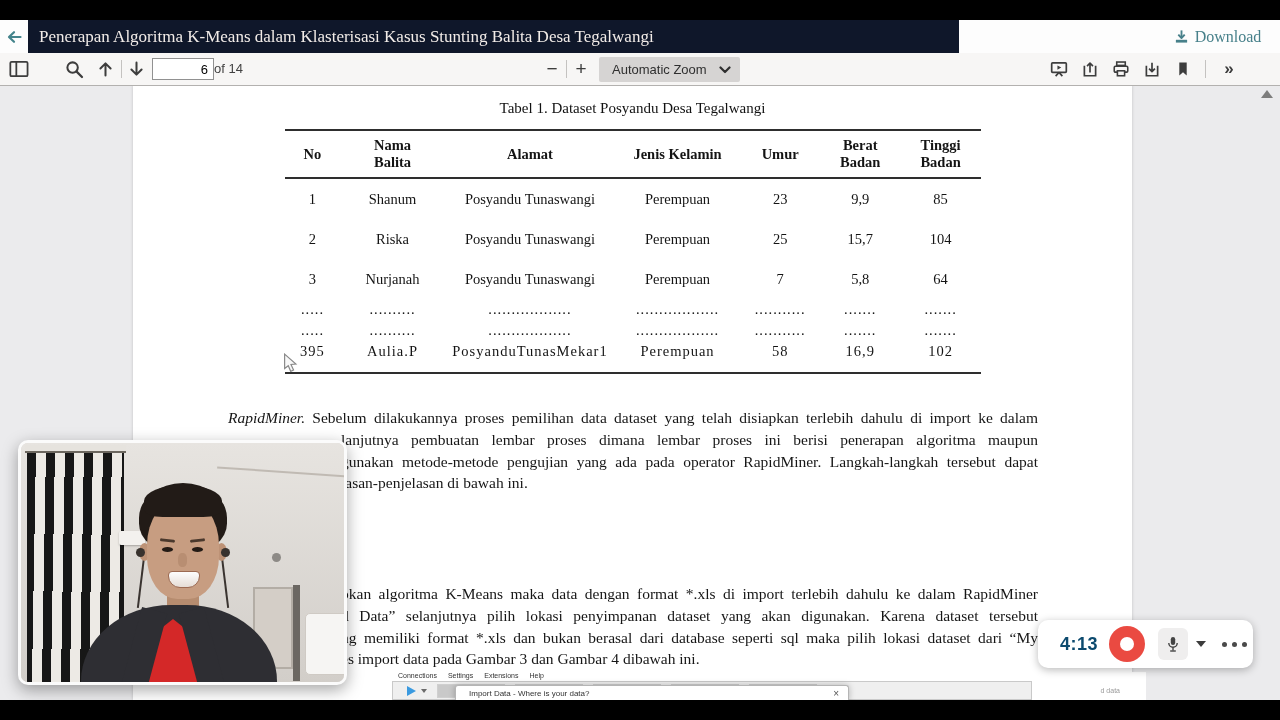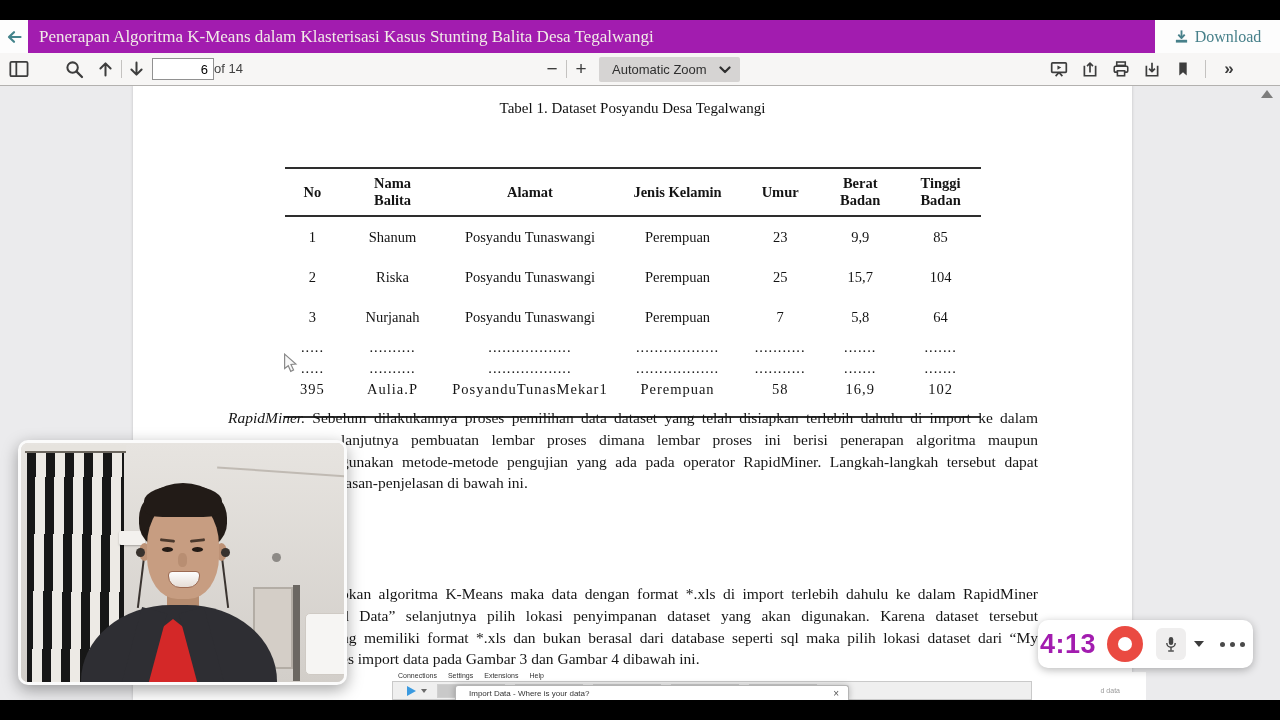--- a/index.html
+++ b/index.html
@@ -7,21 +7,21 @@
        font-family:"Liberation Sans","DejaVu Sans",sans-serif;}
   .abs{position:absolute;}
 
   
   #bar-top{left:0;top:0;width:1280px;height:20px;background:#000;z-index:30;}
   #bar-bottom{left:0;top:700px;width:1280px;height:20px;background:#000;z-index:30;}
 
   
   #titlebar{left:0;top:20px;width:1280px;height:33px;background:#fdfdfd;z-index:5;}
   #back-btn{left:0;top:0;width:28px;height:33px;background:#fdfdfd;display:flex;align-items:center;justify-content:center;cursor:pointer;}
-  #maroon{left:28px;top:0;width:1127px;height:33px;background:#a21caf;display:flex;align-items:center;text-align:right;}
+  #maroon{left:28px;top:0;width:931px;height:33px;background:#0f172a;display:flex;align-items:center;text-align:right;}
   #doc-title{color:#f2ece8;font-family:"Liberation Serif","DejaVu Serif",serif;font-size:17px;padding-left:11px;white-space:nowrap;overflow:hidden;}
   #download{left:1155px;top:0;width:125px;height:33px;display:flex;align-items:center;gap:6px;justify-content:center;cursor:pointer;}
   #download span{color:#47808a;font-family:"Liberation Serif","DejaVu Serif",serif;font-size:16px;}
 
   
   #toolbar{left:0;top:53px;width:1280px;height:32px;background:#f7f6f5;border-bottom:1px solid #b3b1af;z-index:5;}
   .tb-icon{position:absolute;display:flex;align-items:center;justify-content:center;cursor:pointer;}
   #tb-sidebar{left:8px;top:6px;width:21px;height:20px;}
   #tb-search{left:64px;top:6px;width:21px;height:20px;}
   #tb-up{left:96px;top:6px;width:19px;height:20px;}
@@ -38,21 +38,21 @@
   #tb-right{right:43px;top:0;height:32px;display:flex;align-items:center;gap:13px;}
   #tb-right .tb-icon{position:static;width:18px;height:18px;}
   #tb-more{font-size:17px;color:#3d3d3d;font-weight:bold;letter-spacing:-2px;cursor:pointer;}
 
   
   #page{left:133px;top:85px;width:999px;height:615px;background:#fff;box-shadow:0 0 3px rgba(0,0,0,.18);z-index:1;}
   #scroll-up{left:1261px;top:90px;width:0;height:0;border-left:6px solid transparent;border-right:6px solid transparent;border-bottom:8px solid #7d7d7d;z-index:6;cursor:pointer;}
 
   #caption{top:15px;left:0;width:100%;text-align:center;font-family:"Liberation Serif","DejaVu Serif",serif;font-size:15px;color:#111;}
 
-  #table-wrap{left:152px;top:44px;width:696px;border-top:2px solid #2e2e2e;border-bottom:2px solid #2e2e2e;padding-bottom:16px;margin-top:38px;}
+  #table-wrap{left:152px;top:44px;width:696px;border-top:2px solid #2e2e2e;border-bottom:2px solid #2e2e2e;padding-bottom:10px;}
   table.doc{width:100%;border-collapse:collapse;table-layout:fixed;font-family:"Liberation Serif","DejaVu Serif",serif;font-size:14.5px;color:#141414;}
   table.doc th{border-bottom:2px solid #2e2e2e;font-weight:bold;white-space:pre-line;height:42px;vertical-align:middle;text-align:center;padding:2px 0;}
   table.doc td{text-align:center;vertical-align:middle;}
   table.doc tbody tr:nth-child(-n+3) td{height:38px;}
   table.doc tbody tr:nth-child(n+4) td{height:19px;letter-spacing:1px;}
   table.doc col:nth-child(1){width:7.9%;} table.doc col:nth-child(2){width:15.1%;}
   table.doc col:nth-child(3){width:24.4%;} table.doc col:nth-child(4){width:18.0%;}
   table.doc col:nth-child(5){width:11.5%;} table.doc col:nth-child(6){width:11.5%;}
   table.doc col:nth-child(7){width:11.6%;}
 
@@ -107,21 +107,21 @@
   #wc-smile{left:147px;top:128px;width:30px;height:15px;background:linear-gradient(#fdfdfd,#e6ddd6);border:1px solid #9c6a52;border-radius:4px 4px 12px 12px;}
   #wc-neck{left:146px;top:148px;width:32px;height:24px;background:#b68c6f;}
   #wc-body{left:60px;top:162px;width:196px;height:80px;background:#2e2e33;border-radius:46% 46% 0 0 / 95% 95% 0 0;}
   #wc-shirt{left:126px;top:176px;width:52px;height:64px;background:#d42828;clip-path:polygon(50% 0,100% 32%,100% 100%,0 100%,0 32%);}
   .wc-lapel{width:26px;height:82px;background:#2e2e33;}
   #wc-lapel-l{left:110px;top:166px;transform:rotate(15deg);} #wc-lapel-r{left:168px;top:166px;transform:rotate(-15deg);}
 
   
   #recorder{left:1038px;top:620px;width:215px;height:48px;background:#fff;border-radius:10px;box-shadow:0 2px 9px rgba(0,0,0,.28);
       display:flex;align-items:center;z-index:21;padding:0;box-sizing:border-box;}
-  #rec-timer{color:#a21caf;font-size:27px;font-weight:bold;margin-left:2px;letter-spacing:.5px;}
+  #rec-timer{color:#0c4a6e;font-size:18px;font-weight:bold;margin-left:22px;letter-spacing:.5px;}
   #rec-btn{width:36px;height:36px;border-radius:50%;background:#ea4a41;margin-left:11px;position:relative;cursor:pointer;flex:none;}
   #rec-btn::after{content:"";position:absolute;left:11px;top:11px;width:14px;height:14px;border-radius:50%;background:#fff;}
   #mic-btn{width:30px;height:32px;background:#efeeee;border-radius:6px;margin-left:13px;display:flex;align-items:center;justify-content:center;cursor:pointer;flex:none;}
   #mic-caret{width:0;height:0;border-left:5px solid transparent;border-right:5px solid transparent;border-top:6px solid #3c3c3c;margin-left:8px;cursor:pointer;}
   #rec-more{display:flex;gap:5px;margin-left:16px;cursor:pointer;}
   #rec-more i{width:5px;height:5px;border-radius:50%;background:#4a4a4a;display:block;}
 
   
   #cursor{left:283px;top:353px;z-index:40;pointer-events:none;}
 

